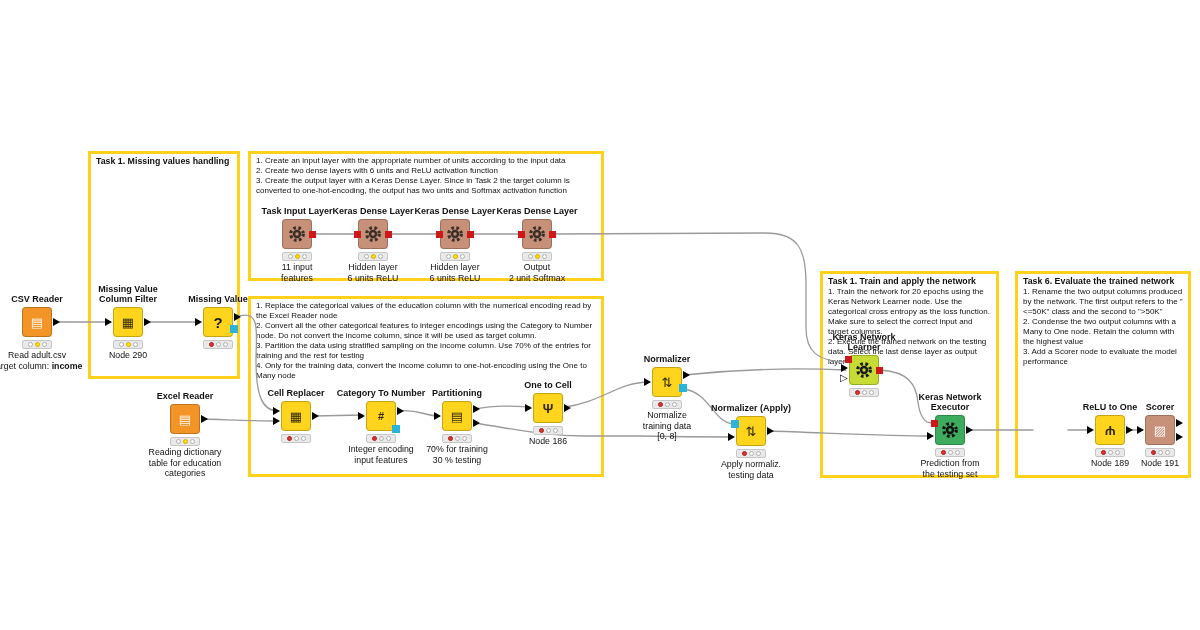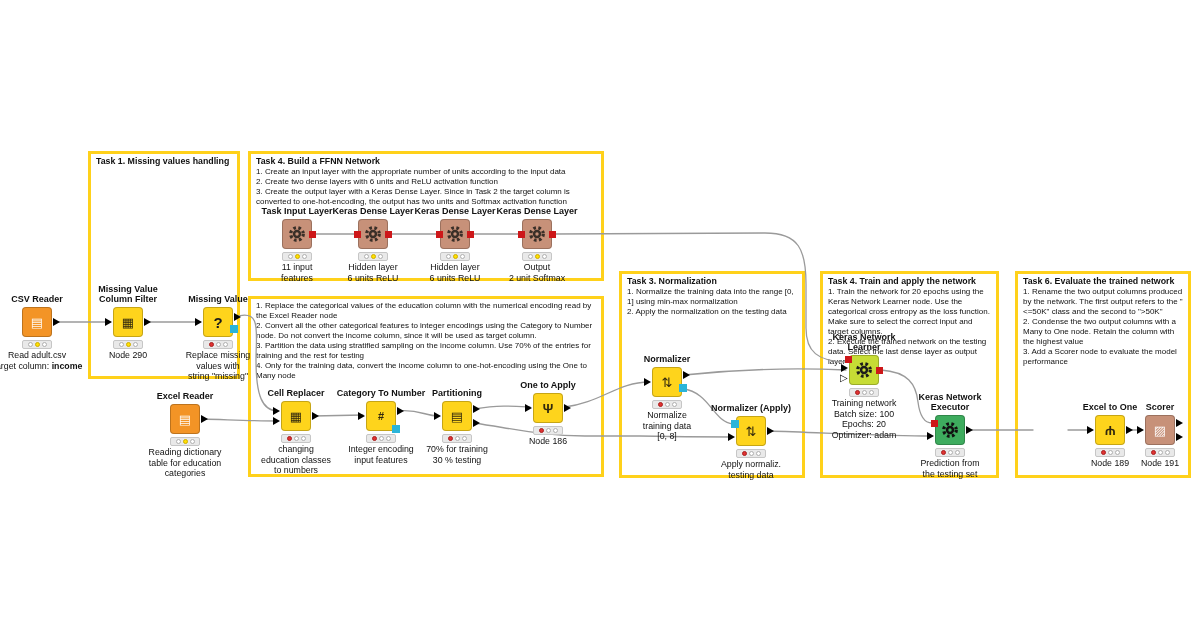--- a/index.html
+++ b/index.html
@@ -46,38 +46,32 @@
 </style>
 </head>
 <body>
 
 <div id="canvas">
 
   <div class="task" style="left:88px;top:151px;width:152px;height:228px;">
     <div class="ttitle">Task 1. Missing values handling</div>
   </div>
   <div class="task" style="left:248px;top:151px;width:356px;height:130px;">
-    <div class="ttitle">Task 4. Build a FFNN Network</div>
     <div class="tbody">1. Create an input layer with the appropriate number of units according to the input data
 2. Create two dense layers with 6 units and ReLU activation function
 3. Create the output layer with a Keras Dense Layer. Since in Task 2 the target column is converted to one-hot-encoding, the output has two units and Softmax activation function</div>
   </div>
   <div class="task" style="left:248px;top:296px;width:356px;height:181px;">
     <div class="tbody">1. Replace the categorical values of the education column with the numerical encoding read by the Excel Reader node
 2. Convert all the other categorical features to integer encodings using the Category to Number node. Do not convert the income column, since it will be used as target column.
 3. Partition the data using stratified sampling on the income column. Use 70% of the entries for training and the rest for testing
 4. Only for the training data, convert the income column to one-hot-encoding using the One to Many node</div>
   </div>
-  <div class="task" style="left:619px;top:271px;width:186px;height:207px;">
-    <div class="ttitle">Task 3. Normalization</div>
-    <div class="tbody">1. Normalize the training data into the range [0, 1] using min-max normalization
-2. Apply the normalization on the testing data</div>
-  </div>
   <div class="task" style="left:820px;top:271px;width:179px;height:207px;">
-    <div class="ttitle">Task 4. Train and apply the network</div>
+    <div class="ttitle">Task 1. Train and apply the network</div>
     <div class="tbody">1. Train the network for 20 epochs using the Keras Network Learner node. Use the categorical cross entropy as the loss function. Make sure to select the correct input and target columns.
 2. Execute the trained network on the testing data. Select the last dense layer as output layer</div>
   </div>
   <div class="task" style="left:1015px;top:271px;width:176px;height:207px;">
     <div class="ttitle">Task 6. Evaluate the trained network</div>
     <div class="tbody">1. Rename the two output columns produced by the network. The first output refers to the "&lt;=50K" class and the second to "&gt;50K"
 2. Condense the two output columns with a Many to One node. Retain the column with the highest value
 3. Add a Scorer node to evaluate the model performance</div>
   </div>
 
@@ -140,23 +134,20 @@
       <span class="icon q">?</span>
       <span class="tri" style="left:-8px;top:10.5px;"></span>
       <span class="tri" style="right:-8px;top:5.5px;"></span>
       <span class="sqp cyan" style="right:-5px;top:18px;"></span>
     </div>
     <div class="traffic lit-red">
         <span class="d r"></span>
         <span class="d y"></span>
         <span class="d g"></span>
       </div>
-    <div class="ncomment">Replace missing
-values with
-string "missing"</div>
   </div>
 
   <div class="node" style="left:130px;top:404px;">
     <div class="nlabel">Excel Reader</div>
     <div class="square c-reader">
       <span class="icon white">▤</span>
       <span class="tri" style="right:-8px;top:10.5px;"></span>
     </div>
     <div class="traffic lit-yellow">
         <span class="d r"></span>
@@ -174,23 +165,20 @@
       <span class="icon">▦</span>
       <span class="tri" style="left:-8px;top:5.5px;"></span>
       <span class="tri" style="left:-8px;top:15.5px;"></span>
       <span class="tri" style="right:-8px;top:10.5px;"></span>
     </div>
     <div class="traffic lit-red">
         <span class="d r"></span>
         <span class="d y"></span>
         <span class="d g"></span>
       </div>
-    <div class="ncomment">changing
-education classes
-to numbers</div>
   </div>
 
   <div class="node" style="left:326px;top:401px;">
     <div class="nlabel">Category To Number</div>
     <div class="square c-manip">
       <span class="icon" style="font-size:11px;font-weight:bold;">#</span>
       <span class="tri" style="left:-8px;top:10.5px;"></span>
       <span class="tri" style="right:-8px;top:5.5px;"></span>
       <span class="sqp cyan" style="right:-4px;top:24px;"></span>
     </div>
@@ -214,21 +202,21 @@
     <div class="traffic lit-red">
         <span class="d r"></span>
         <span class="d y"></span>
         <span class="d g"></span>
       </div>
     <div class="ncomment">70% for training
 30 % testing</div>
   </div>
 
   <div class="node" style="left:493px;top:393px;">
-    <div class="nlabel">One to Apply</div>
+    <div class="nlabel">One to Cell</div>
     <div class="square c-manip">
       <span class="icon" style="font-weight:bold;">Ψ</span>
       <span class="tri" style="left:-8px;top:10.5px;"></span>
       <span class="tri" style="right:-8px;top:10.5px;"></span>
     </div>
     <div class="traffic lit-red">
         <span class="d r"></span>
         <span class="d y"></span>
         <span class="d g"></span>
       </div>
@@ -282,24 +270,20 @@
       <span class="sqp red" style="left:-4px;top:0.5px;"></span>
       <span class="tri" style="left:-8px;top:9px;"></span>
       <span class="hollow" style="left:-9px;top:18px;">▷</span>
       <span class="sqp red" style="right:-4px;top:11.5px;"></span>
     </div>
     <div class="traffic lit-red">
         <span class="d r"></span>
         <span class="d y"></span>
         <span class="d g"></span>
       </div>
-    <div class="ncomment">Training network
-Batch size: 100
-Epochs: 20
-Optimizer: adam</div>
   </div>
 
   <div class="node" style="left:895px;top:415px;">
     <div class="nlabel">Keras Network
 Executor</div>
     <div class="square c-exec">
       <svg class="gear" width="20" height="20" viewBox="0 0 20 20">
         <circle cx="10" cy="10" r="6.3" fill="none" stroke="#111" stroke-width="3.2" stroke-dasharray="2.6 2.45"></circle>
         <circle cx="10" cy="10" r="4.2" fill="#111"></circle>
         <circle cx="10" cy="10" r="1.7" class="hole"></circle>
@@ -312,21 +296,21 @@
         <span class="d r"></span>
         <span class="d y"></span>
         <span class="d g"></span>
       </div>
     <div class="ncomment">Prediction from
 the testing set</div>
   </div>
 
 
   <div class="node" style="left:1055px;top:415px;">
-    <div class="nlabel">Excel to One</div>
+    <div class="nlabel">ReLU to One</div>
     <div class="square c-manip">
       <span class="icon" style="font-weight:bold;transform:rotate(180deg);display:inline-block;">Ψ</span>
       <span class="tri" style="left:-8px;top:10.5px;"></span>
       <span class="tri" style="right:-8px;top:10.5px;"></span>
     </div>
     <div class="traffic lit-red">
         <span class="d r"></span>
         <span class="d y"></span>
         <span class="d g"></span>
       </div>

